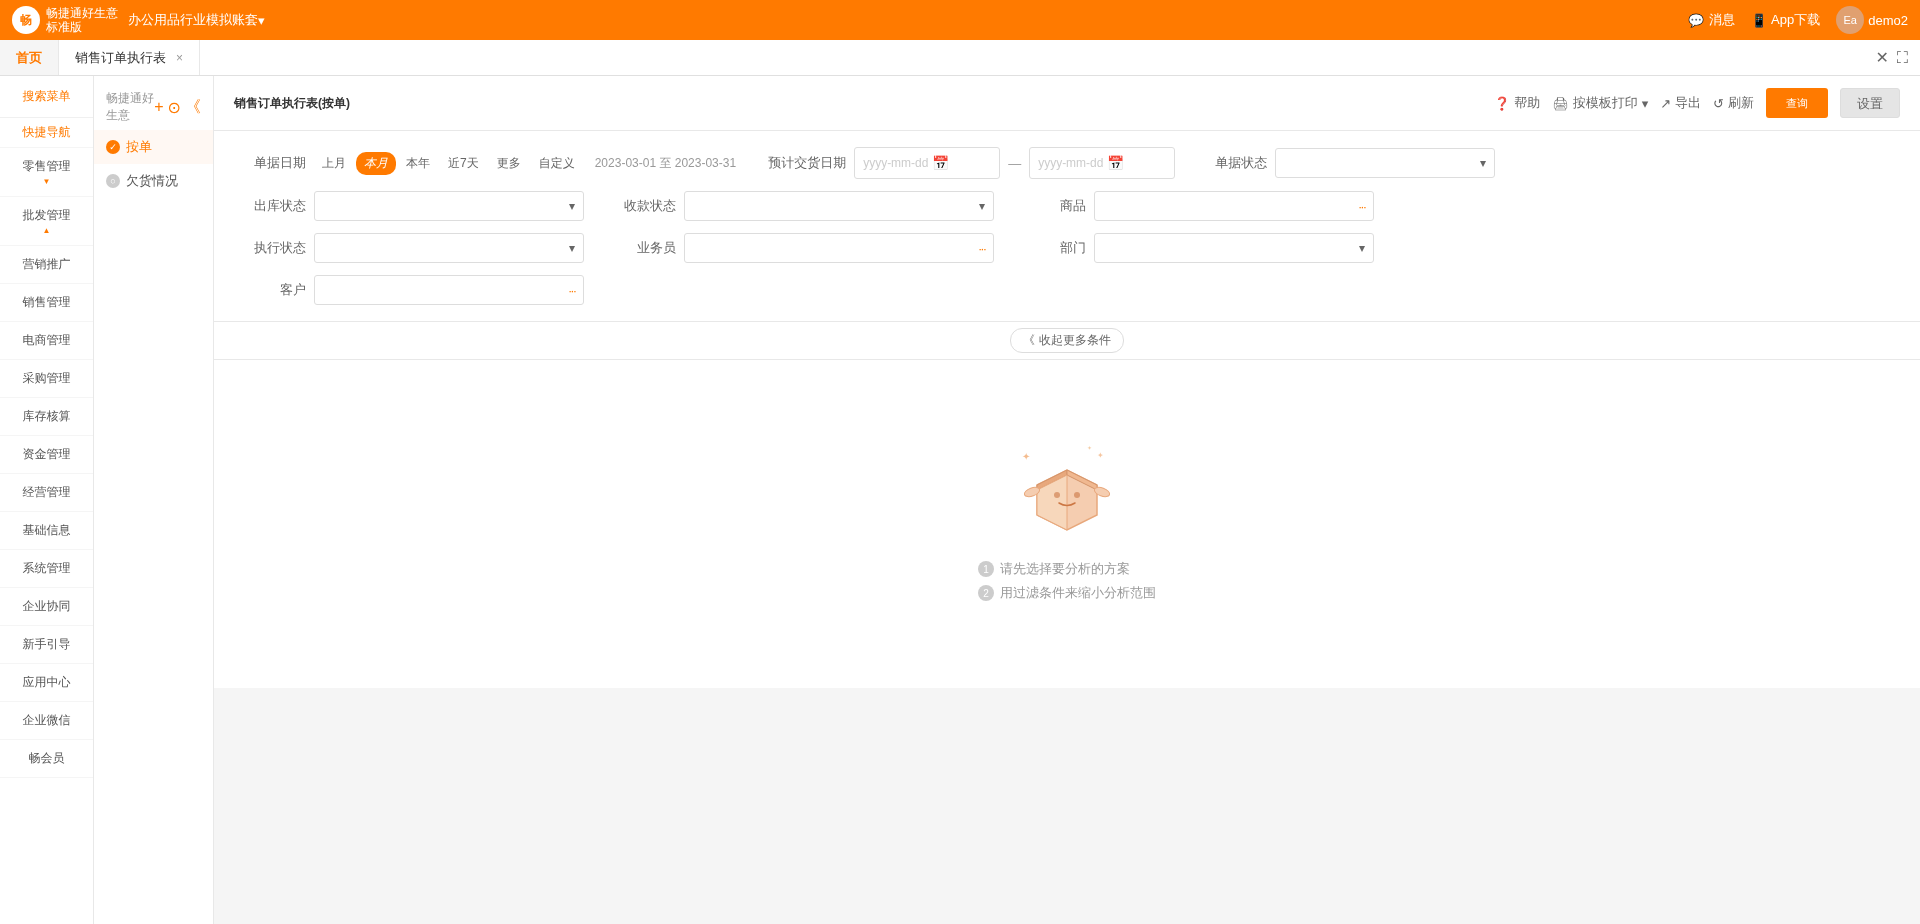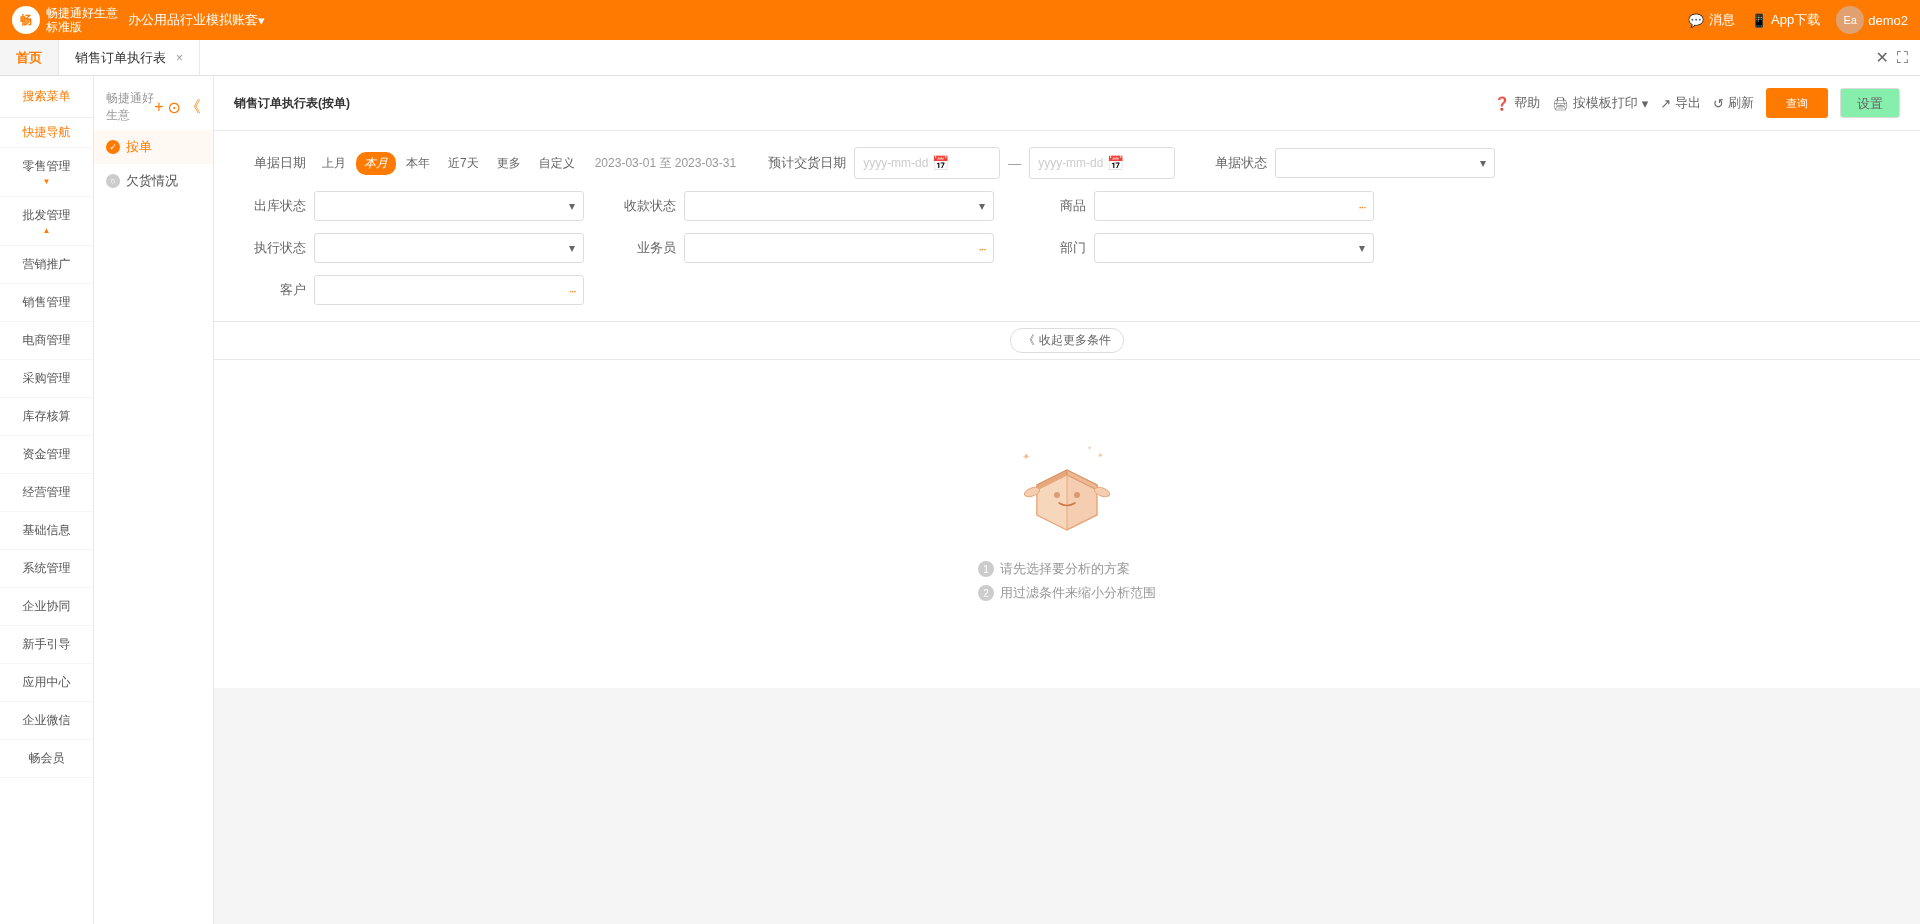--- a/index.html
+++ b/index.html
@@ -70,21 +70,21 @@
     .filter-tab.active { background: #ff7a00; color: white; border-radius: 10px; font-style: italic; }
     .chevron-down { color: #666; font-size: 12px; }
     .calendar-icon { color: #ff7a00; font-size: 14px; cursor: pointer; }
 
     
     .collapse-row { display: flex; justify-content: center; padding: 6px 0; background: white; border-bottom: 1px solid #e8e8e8; }
     .collapse-btn { display: flex; align-items: center; gap: 4px; font-size: 12px; color: #666; cursor: pointer; padding: 3px 12px; border: 1px solid #ddd; border-radius: 12px; background: white; }
 
     
     .search-btn { background: #ff7a00; color: white; border: none; border-radius: 3px; padding: 6px 20px; font-size: 11px; cursor: pointer; height: 30px; }
-    .reset-btn { background: #86efac; color: #666; border: 1px solid #ddd; border-radius: 3px; padding: 6px 16px; font-size: 13px; cursor: pointer; height: 30px; }
+    .reset-btn { background: #e5e5e5; color: #666; border: 1px solid #ddd; border-radius: 3px; padding: 6px 16px; font-size: 13px; cursor: pointer; height: 30px; }
 
     
     .empty-state { display: flex; flex-direction: column; align-items: center; justify-content: center; padding: 80px 20px; background: white; }
     .empty-icon { width: 100px; height: 100px; margin-bottom: 20px; }
     .empty-text { color: #999; font-size: 13px; text-align: left; }
     .empty-step { display: flex; align-items: flex-start; gap: 6px; margin-bottom: 6px; }
     .step-num { width: 16px; height: 16px; border-radius: 50%; background: #ccc; color: white; font-size: 10px; display: flex; align-items: center; justify-content: center; flex-shrink: 0; margin-top: 1px; }
   </style>
 </head>
 <body>

